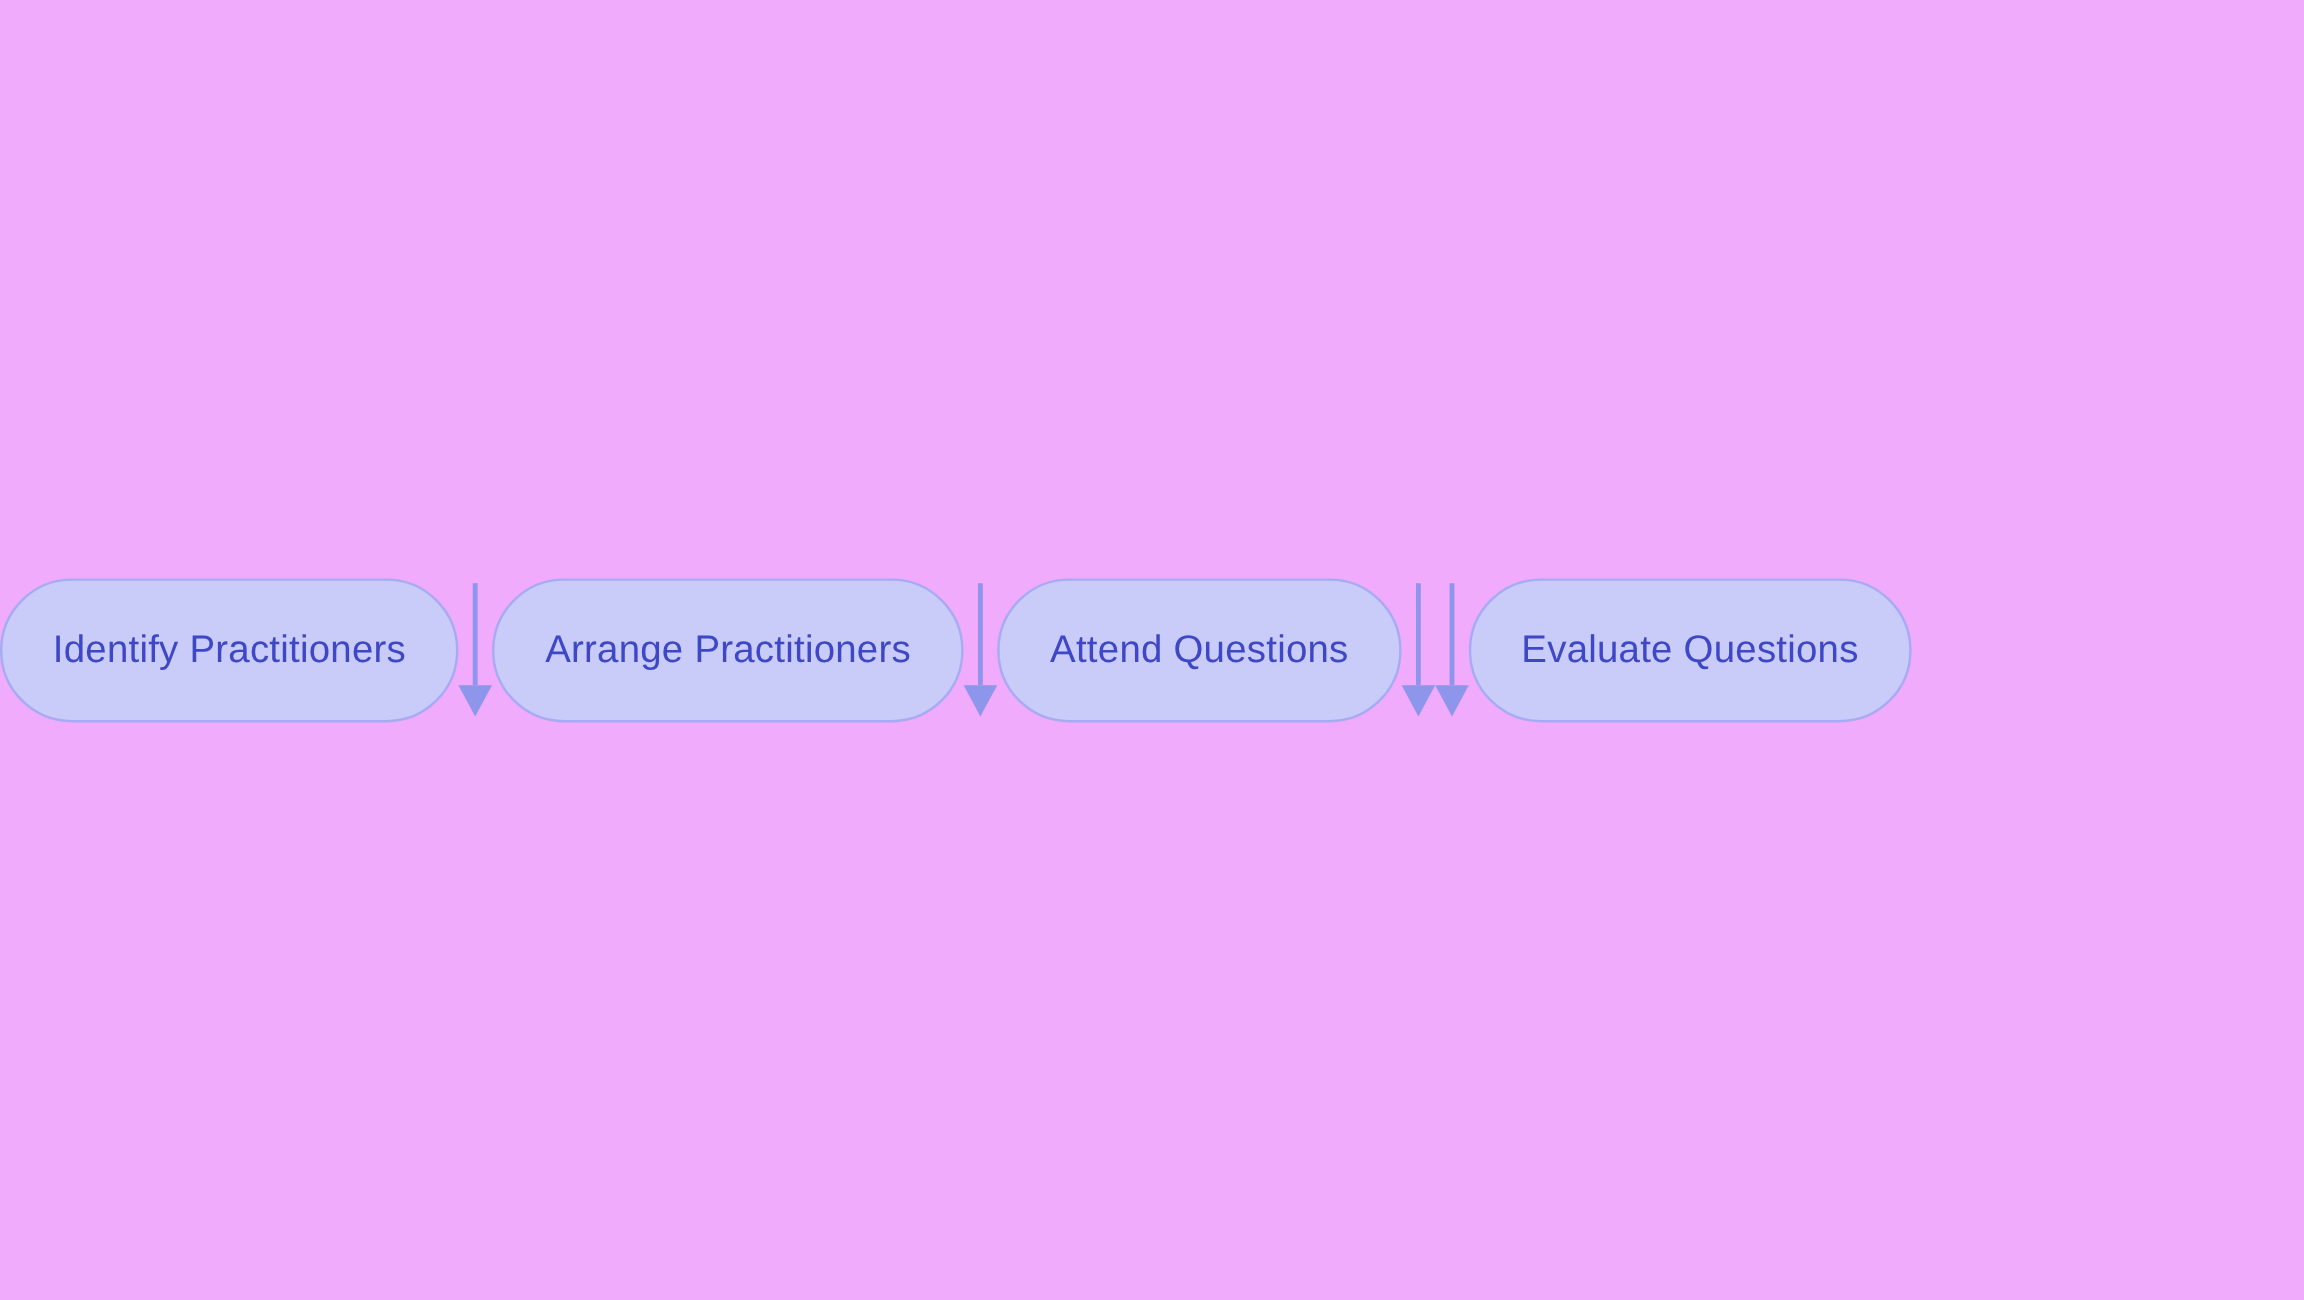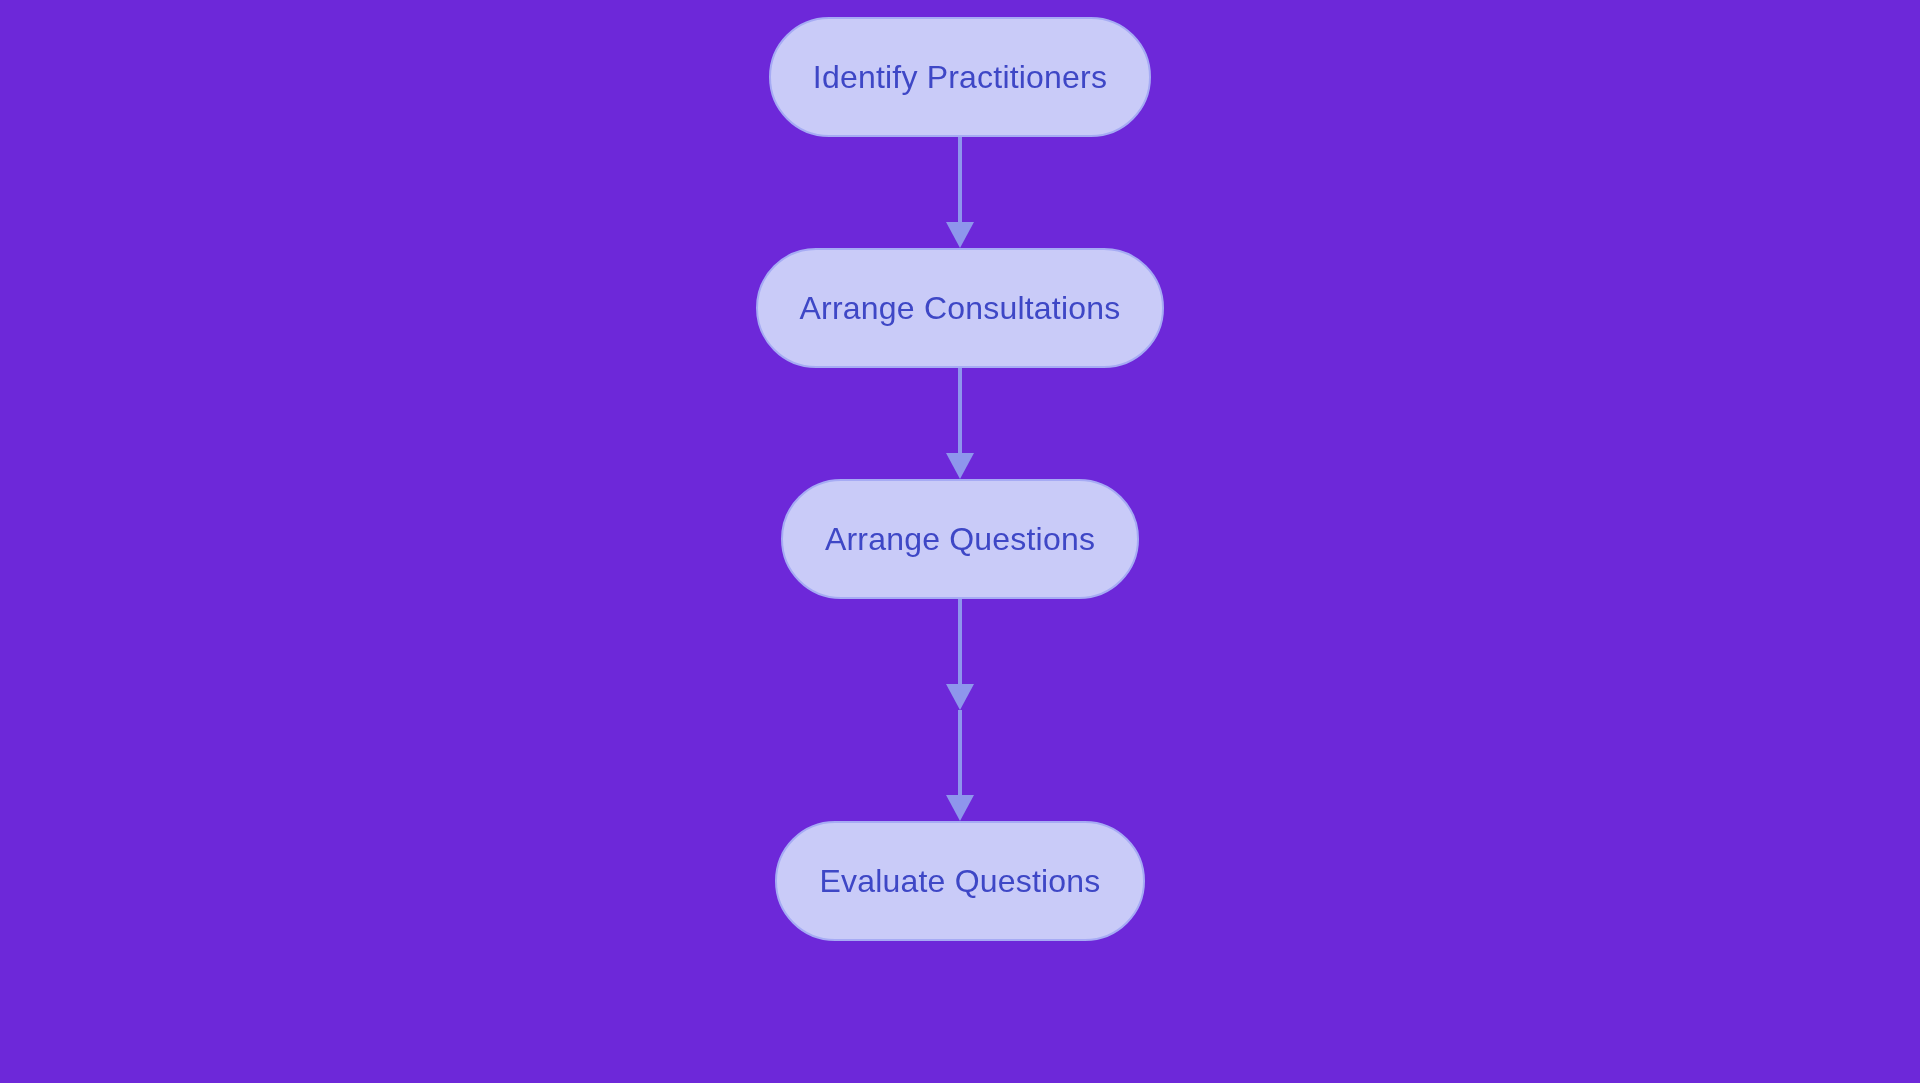--- a/index.html
+++ b/index.html
@@ -7,26 +7,25 @@
     padding: 0;
     background: #ffffff;
     width: 1920px;
     height: 1083px;
     overflow: hidden;
     font-family: "Liberation Sans", "DejaVu Sans", sans-serif;
   }
   .canvas {
     width: 1920px;
     height: 1083px;
-    background: #6d28d9;
+    background: #f0abfc;
     display: flex;
-    flex-direction: column;
     align-items: center;
     box-sizing: border-box;
-    padding-top: 17px;
+    padding-top: 0;
   }
   .flow-node {
     height: 120px;
     box-sizing: border-box;
     background: #c9cbf8;
     border: 2px solid #a6abf4;
     border-radius: 60px;
     display: flex;
     align-items: center;
     justify-content: center;
@@ -65,30 +64,30 @@
   <div class="flow-node">
     <span>Identify Practitioners</span>
   </div>
 
   <div class="flow-arrow">
     <div class="arrow-line"></div>
     <div class="arrow-head"></div>
   </div>
 
   <div class="flow-node">
-    <span>Arrange Consultations</span>
+    <span>Arrange Practitioners</span>
   </div>
 
   <div class="flow-arrow">
     <div class="arrow-line"></div>
     <div class="arrow-head"></div>
   </div>
 
   <div class="flow-node">
-    <span>Arrange Questions</span>
+    <span>Attend Questions</span>
   </div>
 
   <div class="flow-arrow">
     <div class="arrow-line"></div>
     <div class="arrow-head"></div>
   </div>
 
 
   <div class="flow-arrow">
     <div class="arrow-line"></div>

